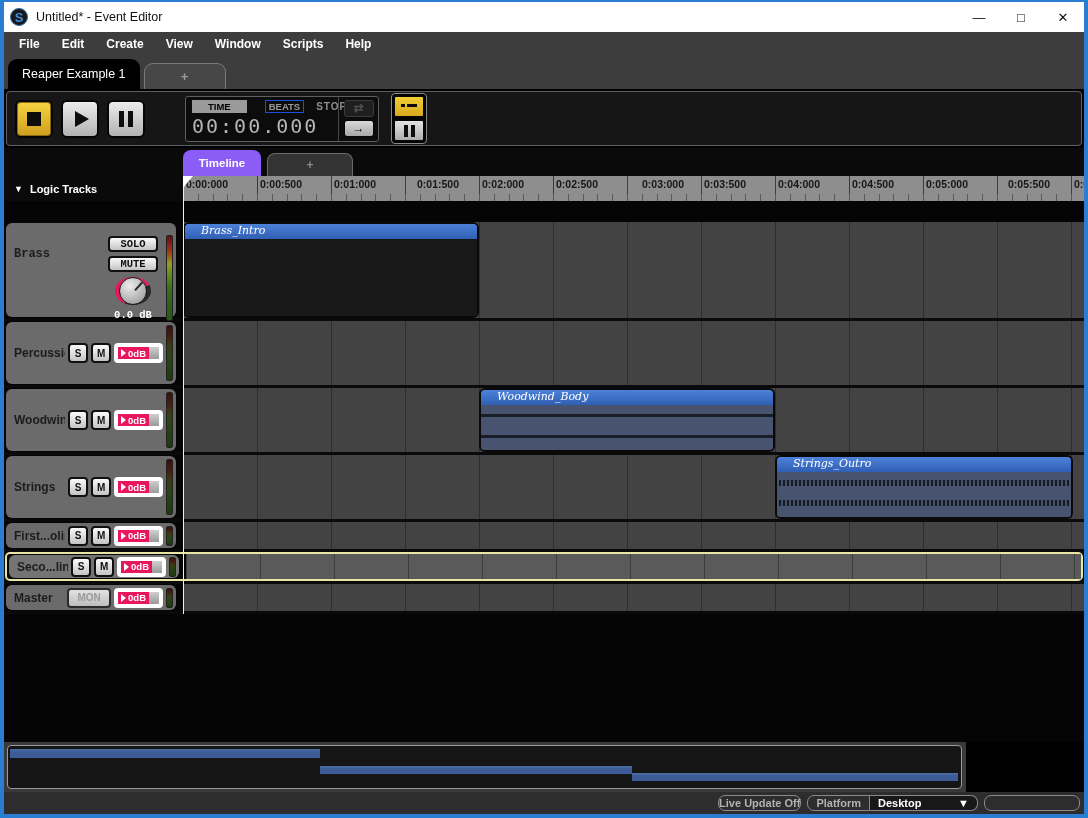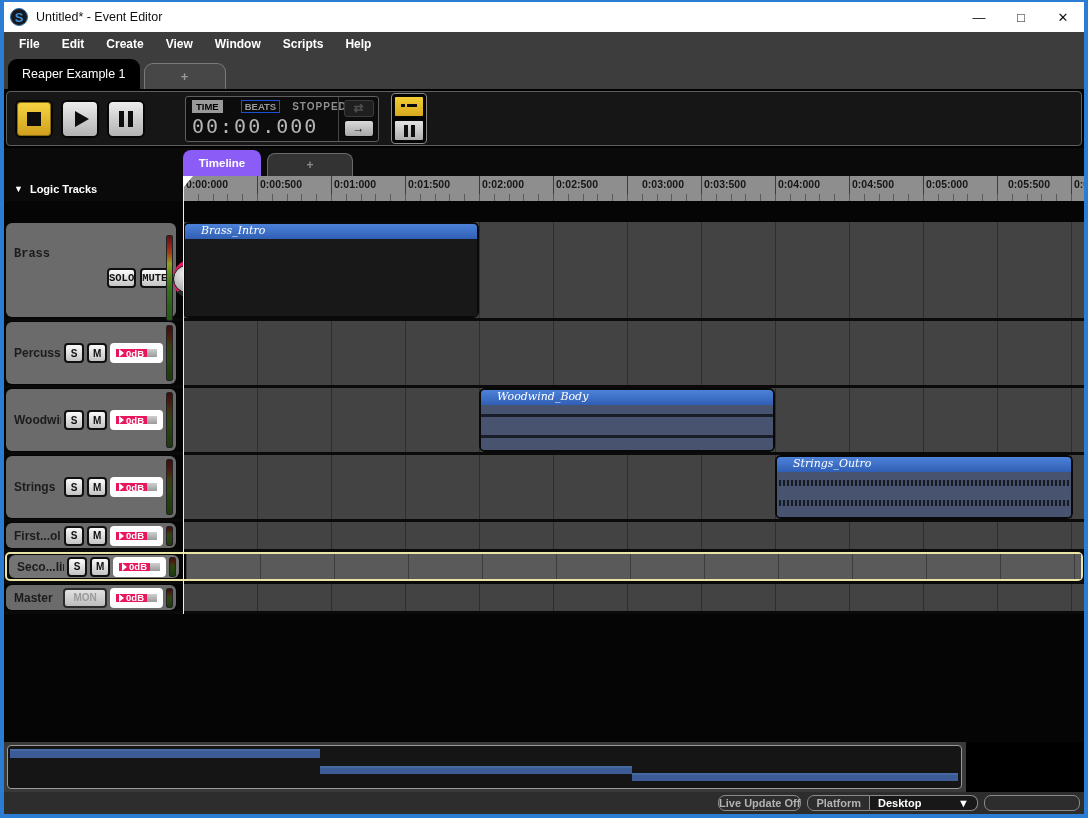--- a/index.html
+++ b/index.html
@@ -41,21 +41,21 @@
   .ic-square { width:14px; height:14px; background:#0d0d0d; }
   .ic-play { width:0; height:0; border-left:14px solid #0d0d0d; border-top:8px solid transparent;
     border-bottom:8px solid transparent; margin-left:3px; }
   .ic-pause { display:flex; gap:4px; }
   .ic-pause i { display:block; width:5px; height:16px; background:#0d0d0d; }
 
   .clock-group { margin-left:32px; height:46px; background:#0c0c0c; border:1px solid #5e5e5e;
     border-radius:3px; display:flex; }
   .clock-left { width:152px; padding:3px 6px 2px 6px; }
   .clock-chips { display:flex; align-items:center; gap:4px; }
-  .chip-time { background:#9a9a9a; color:#000; font-weight:bold; font-size:9.5px; padding:1px 4px; }
+  .chip-time { background:#9a9a9a; color:#000; font-weight:bold; font-size:9.5px; padding:1px 16px; }
   .chip-beats { border:1px solid #1d4ed8; color:#9a9a9a; font-weight:bold; font-size:9.5px; padding:0 3px;margin-left:14px; }
   .clock-status { margin-left:8px; color:#8f8f8f; font-weight:bold; font-size:10px; letter-spacing:1px; }
   .clock-digits { font-family:"DejaVu Sans Mono", monospace; color:#b5b5b5; font-size:20px;
     letter-spacing:2px; margin-top:1px; }
   .clock-right { width:40px; border-left:1px solid #464646; display:flex; flex-direction:column;
     align-items:center; justify-content:center; gap:3px; }
   .loop-btn { width:30px; height:17px; background:#1f1f1f; border:1px solid #3c3c3c; border-radius:3px;
     color:#4f4f4f; font-size:12px; font-weight:bold; line-height:14px; text-align:center; }
   .follow-btn { width:30px; height:17px; background:linear-gradient(to bottom,#d9d9d9,#a8a8a8);
     border:1px solid #060606; border-radius:3px; color:#0d0d0d; font-size:12px; font-weight:bold;
@@ -104,36 +104,36 @@
   .hdr-box { height:100%; background:#6b6b6b; border-radius:6px; display:flex; align-items:center;
     padding:0 3px 0 8px; gap:3px; }
   .hdr-gap { width:5px; background:transparent; }
   .lane { flex:1; position:relative; background:#434343;
     background-image:repeating-linear-gradient(to right,rgba(0,0,0,.32) 0 1px,transparent 1px 74px); }
   .track-name { color:#1c1c1c; font-weight:bold; font-size:12px; flex:1; white-space:nowrap; overflow:hidden; }
 
   .sm-btn { width:20px; height:20px; border:2px solid #101010; border-radius:4px;
     background:linear-gradient(to bottom,#fafafa,#c4c4c4); color:#101010; font-weight:bold; font-size:10px;
     display:flex; align-items:center; justify-content:center; flex:0 0 auto; }
-  .fader-chip { height:20px; border:6px solid #ffffff; border-radius:4px; display:flex; overflow:hidden; flex:0 0 auto; }
+  .fader-chip { height:20px; border:4px solid #ffffff; border-radius:4px; display:flex; overflow:hidden; flex:0 0 auto; }
   .fader-pink { background:#e8175d; color:#fff; font-weight:bold; font-size:9.5px; display:flex;
     align-items:center; padding:0 3px; gap:2px; }
   .fader-pink .tri { width:0; height:0; border-left:5px solid #fff; border-top:4px solid transparent;
     border-bottom:4px solid transparent; }
   .fader-stub { width:10px; background:linear-gradient(to bottom,#cfcfcf,#9a9a9a); }
   .meter { width:7px; border-radius:2px; border:1px solid #222; flex:0 0 auto; }
   .meter.bright { background:linear-gradient(to bottom,#5a1212 0%,#8f1d1d 10%,#a23d14 20%,#97a01f 33%,
     #5f8d1e 46%,#37721c 62%,#2c631a 82%,#265818 100%); }
   .meter.dim { background:linear-gradient(to bottom,#3a0f0f 0%,#4a1a10 18%,#3c3a10 36%,#2c4511 55%,
     #224010 78%,#1d3a0e 100%); }
 
   
   .hdr-box.tall { align-items:stretch; padding:20px 3px 4px 8px;font-family:Liberation Mono, monospace; }
   .brass-name { padding-top:4px; }
-  .brass-right { width:52px; display:flex; flex-direction:row; align-items:center; gap:4px; margin-right:4px; }
+  .brass-right { width:52px; display:flex; flex-direction:column; align-items:center; gap:4px; margin-right:4px;justify-content:center; }
   .wide-btn { width:50px; height:20px; border:2px solid #101010; border-radius:4px;
     background:linear-gradient(to bottom,#fafafa,#c4c4c4); color:#101010; font-weight:bold; font-size:10.5px;
     display:flex; align-items:center; justify-content:center; }
   .knob { width:36px; height:36px; border-radius:50%; margin-top:1px;
     background:conic-gradient(from 215deg,#e8175d 0deg 215deg,#2a2a2a 215deg 360deg);
     display:flex; align-items:center; justify-content:center; }
   .knob-inner { width:28px; height:28px; border-radius:50%; position:relative; border:1px solid #1a1a1a;
     background:radial-gradient(circle at 38% 30%,#ededed,#8e8e8e); }
   .knob-ptr { position:absolute; left:50%; top:1px; width:2px; height:11px; background:#2a2a2a;
     transform-origin:50% 12.5px; transform:rotate(42deg); }
@@ -284,21 +284,21 @@
       <div class="tracks-label">
         <span class="tri">▼</span>
         <span>Logic Tracks</span>
       </div>
       <div class="ruler" id="ruler">
         <div class="major-lines"></div>
         <div class="minor-ticks"></div>
       <span class="ruler-label" style="left: 3px;">0:00:000</span>
           <span class="ruler-label" style="left: 77px;">0:00:500</span>
           <span class="ruler-label" style="left: 151px;">0:01:000</span>
-          <span class="ruler-label" style="left: 225px;">0:01:500</span>
+          <span class="ruler-label" style="left: 234px;">0:01:500</span>
           <span class="ruler-label" style="left: 299px;">0:02:000</span>
           <span class="ruler-label" style="left: 373px;">0:02:500</span>
           <span class="ruler-label" style="left: 447px; padding-left: 12px;">0:03:000</span>
           <span class="ruler-label" style="left: 521px;">0:03:500</span>
           <span class="ruler-label" style="left: 595px;">0:04:000</span>
           <span class="ruler-label" style="left: 669px;">0:04:500</span>
           <span class="ruler-label" style="left: 743px;">0:05:000</span>
           <span class="ruler-label" style="left: 817px; margin-left: 8px;">0:05:500</span>
           <span class="ruler-label" style="left: 891px;">0:06:000</span>
         </div>

